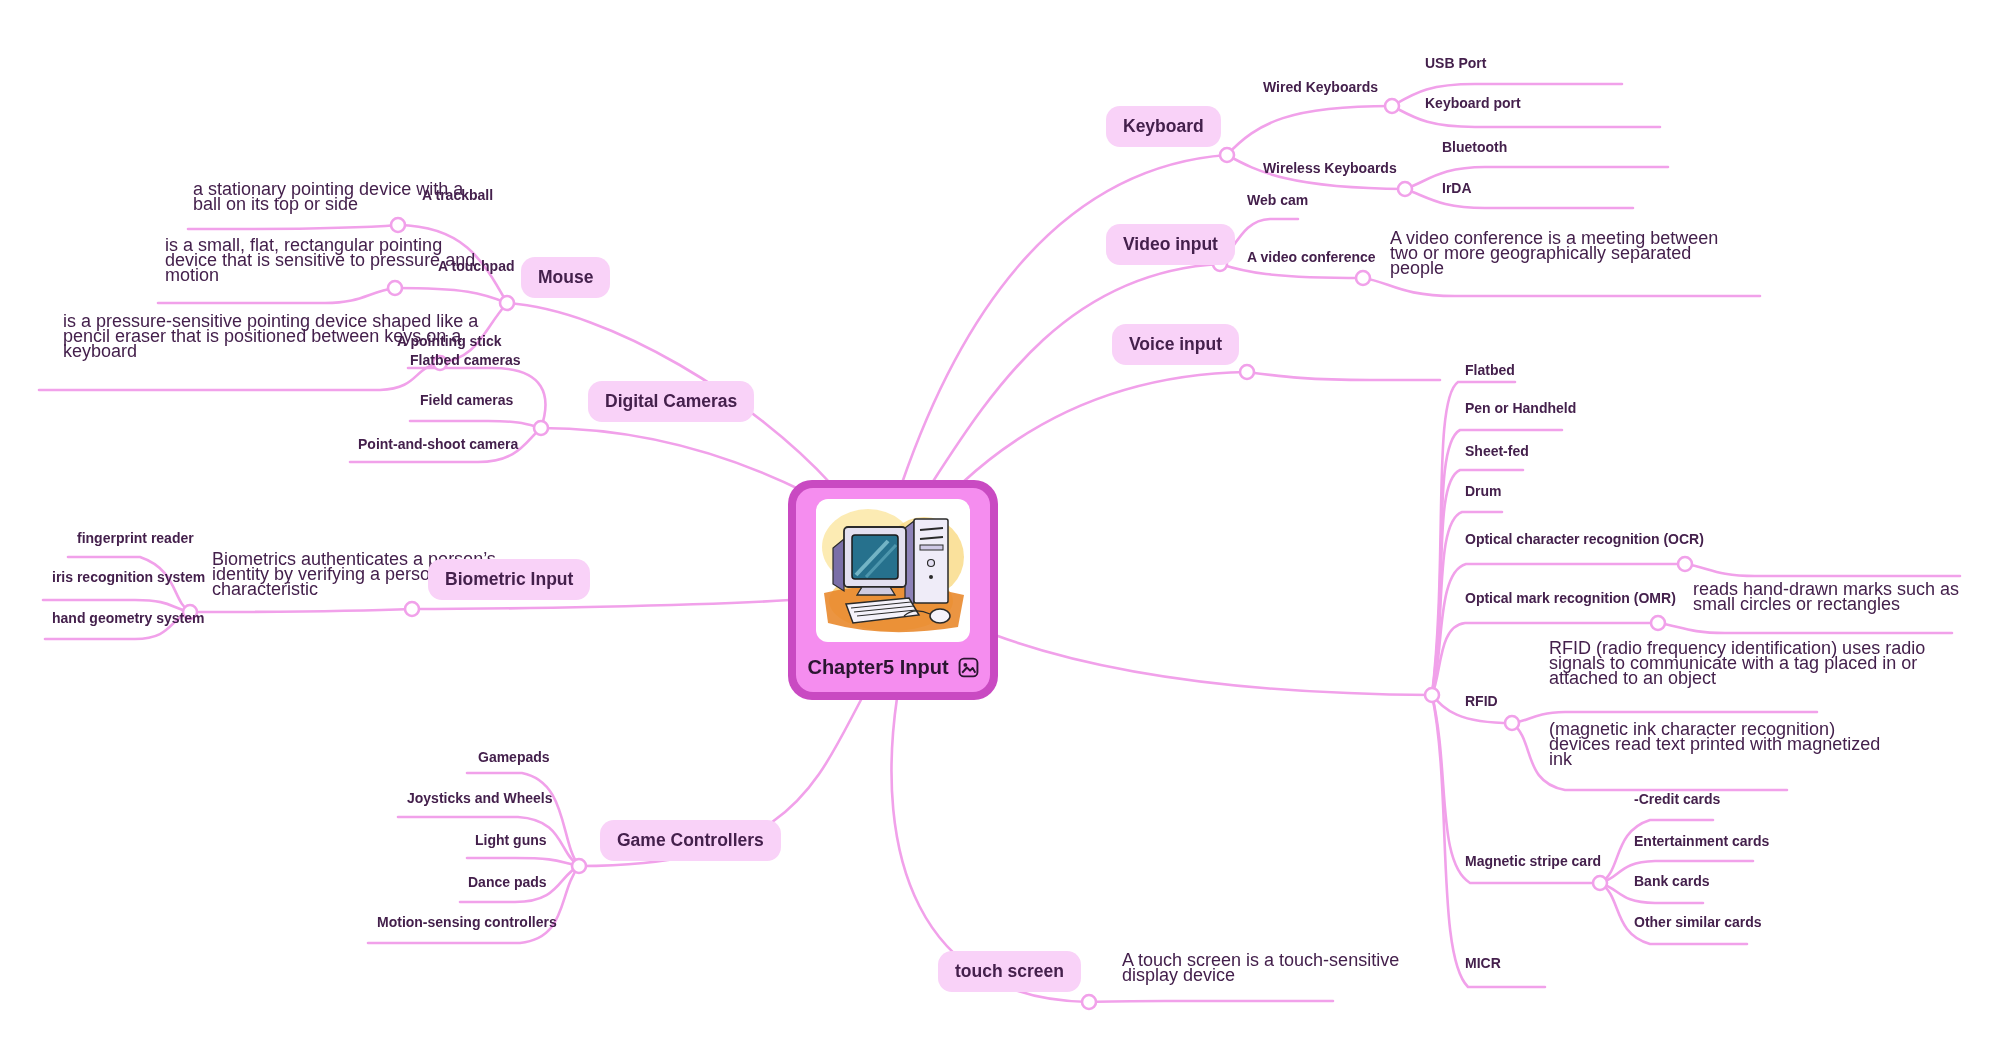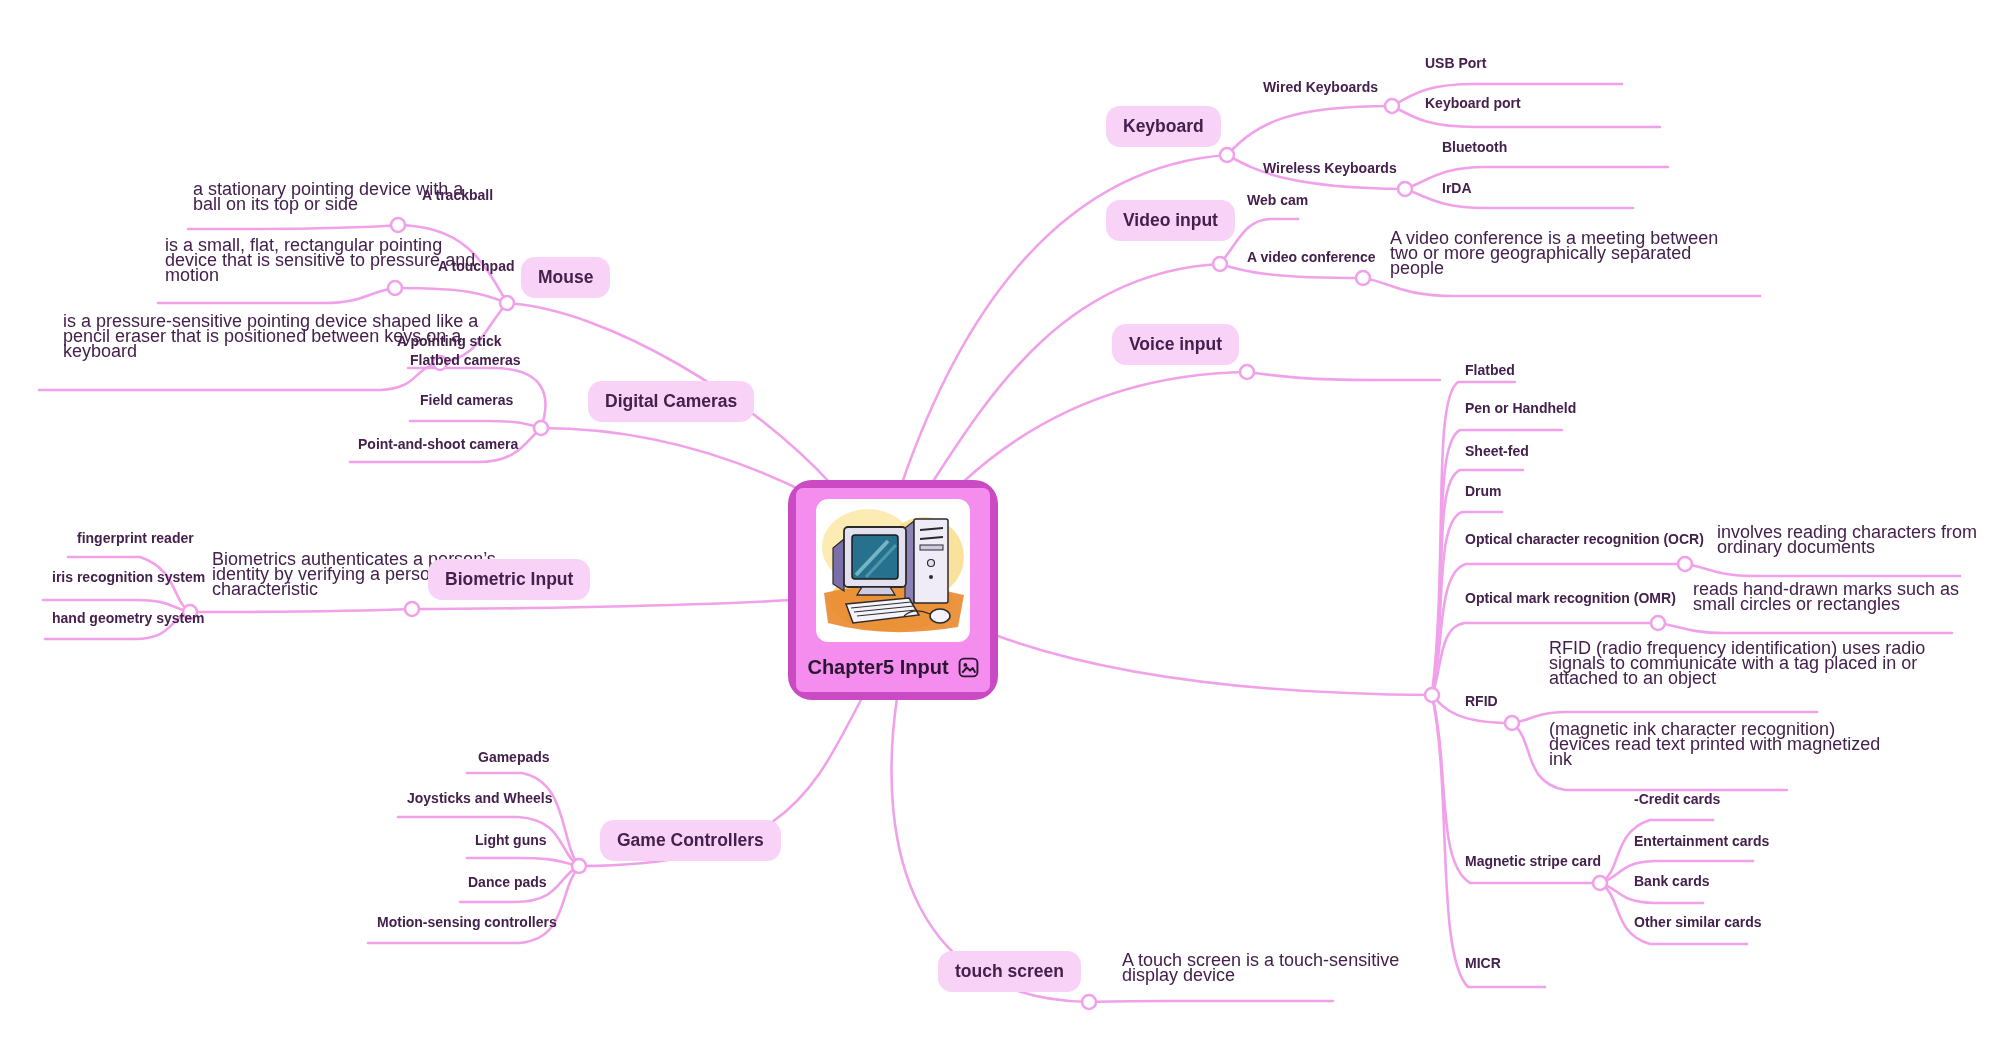--- a/index.html
+++ b/index.html
@@ -26,21 +26,21 @@
   }
   .note{
     position:absolute;z-index:1;color:var(--topic-text);
     font-size:18px;font-weight:normal;line-height:15px;white-space:pre-line;
   }
   #center-node{
     position:absolute;z-index:3;left:788px;top:480px;width:210px;height:220px;
     background:var(--center-border);border-radius:24px;padding:8px;box-sizing:border-box;
   }
   #center-inner{
-    width:100%;height:100%;background:var(--center-bg);border-radius:7px;
+    width:100%;height:100%;background:var(--center-bg);border-radius:17px;
     display:flex;flex-direction:column;align-items:center;box-sizing:border-box;padding-top:11px;
   }
   #center-image{
     width:154px;height:143px;background:#ffffff;border-radius:12px;overflow:hidden;
     display:flex;align-items:center;justify-content:center;
   }
   #center-caption{
     flex:1;display:flex;align-items:center;justify-content:center;gap:9px;
     color:var(--caption);font-size:20px;font-weight:bold;white-space:nowrap;
   }
@@ -129,21 +129,21 @@
     </svg>
 
   <div class="topic" style="left:1106px;top:106px">Keyboard</div>
   <div class="leaf" style="left:1263px;top:77px">Wired Keyboards</div>
   <div class="leaf" style="left:1425px;top:53px">USB Port</div>
   <div class="leaf" style="left:1425px;top:93px">Keyboard port</div>
   <div class="leaf" style="left:1263px;top:158px">Wireless Keyboards</div>
   <div class="leaf" style="left:1442px;top:137px">Bluetooth</div>
   <div class="leaf" style="left:1442px;top:178px">IrDA</div>
 
-  <div class="topic" style="left:1106px;top:200px">Video input</div>
+  <div class="topic" style="left:1106px;top:224px">Video input</div>
   <div class="leaf" style="left:1247px;top:190px">Web cam</div>
   <div class="leaf" style="left:1247px;top:247px">A video conference</div>
   <div class="note" style="left:1390px;top:231px">A video conference is a meeting between
 two or more geographically separated
 people</div>
 
   <div class="topic" style="left:1112px;top:324px">Voice input</div>
 
   <div class="topic" style="left:521px;top:257px">Mouse</div>
   <div class="note" style="left:193px;top:182px">a stationary pointing device with a
@@ -180,22 +180,20 @@
 
   <div class="topic" style="left:938px;top:951px">touch screen</div>
   <div class="note" style="left:1122px;top:953px">A touch screen is a touch-sensitive
 display device</div>
 
   <div class="leaf" style="left:1465px;top:360px">Flatbed</div>
   <div class="leaf" style="left:1465px;top:398px">Pen or Handheld</div>
   <div class="leaf" style="left:1465px;top:441px">Sheet-fed</div>
   <div class="leaf" style="left:1465px;top:481px">Drum</div>
   <div class="leaf" style="left:1465px;top:529px">Optical character recognition (OCR)</div>
-  <div class="note" style="left:1717px;top:525px">involves reading characters from
-ordinary documents</div>
   <div class="leaf" style="left:1465px;top:588px">Optical mark recognition (OMR)</div>
   <div class="note" style="left:1693px;top:582px">reads hand-drawn marks such as
 small circles or rectangles</div>
   <div class="leaf" style="left:1465px;top:691px">RFID</div>
   <div class="note" style="left:1549px;top:641px">RFID (radio frequency identification) uses radio
 signals to communicate with a tag placed in or
 attached to an object</div>
   <div class="note" style="left:1549px;top:722px">(magnetic ink character recognition)
 devices read text printed with magnetized
 ink</div>

